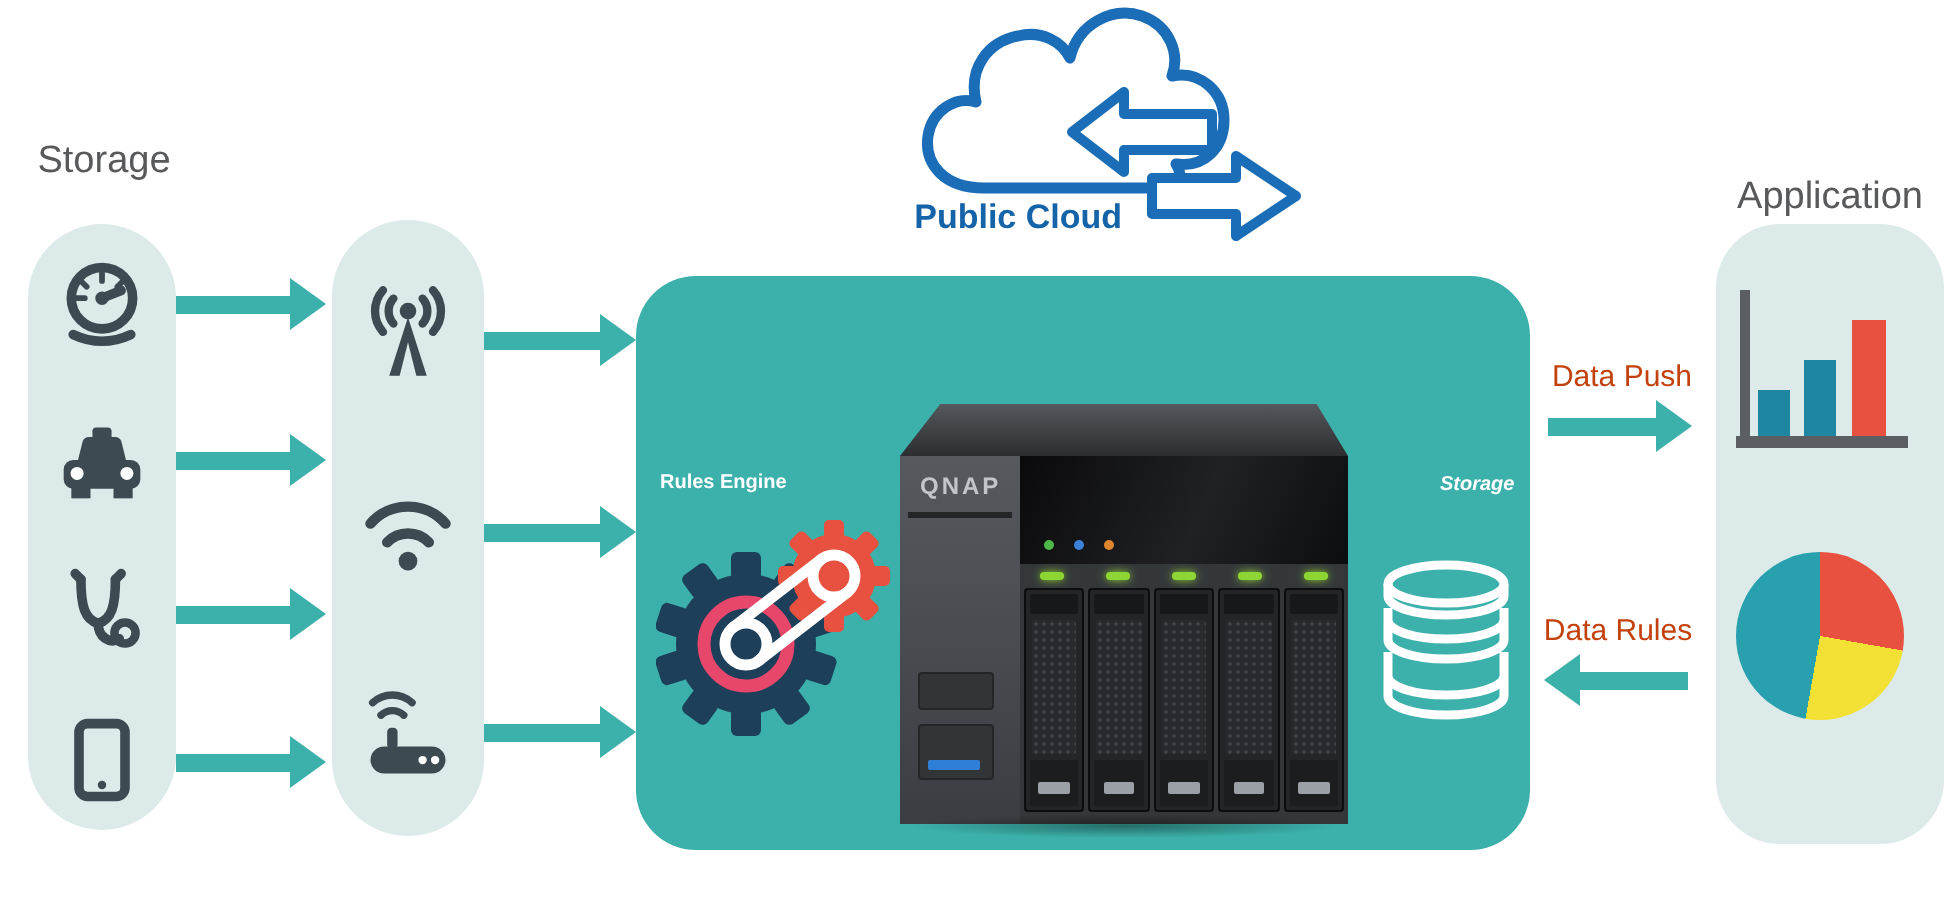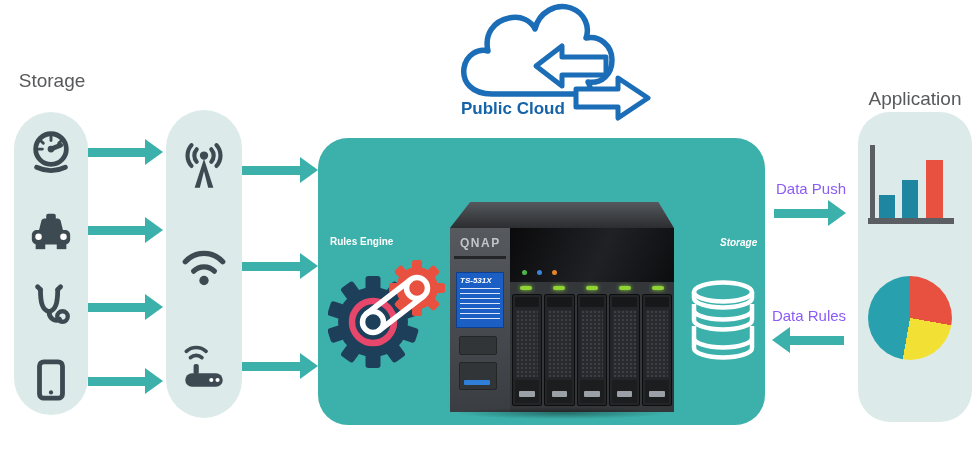--- a/index.html
+++ b/index.html
@@ -17,24 +17,24 @@
   .arrow{position:absolute;display:flex;align-items:center;height:26px;}
   .arrow .shaft{flex:1;height:9px;background:#3cb0aa;}
   .arrow .head-r{width:0;height:0;border-top:13px solid transparent;border-bottom:13px solid transparent;border-left:18px solid #3cb0aa;}
   .arrow .head-l{width:0;height:0;border-top:13px solid transparent;border-bottom:13px solid transparent;border-right:18px solid #3cb0aa;}
 
   
   .hub{position:absolute;left:318px;top:138px;width:447px;height:287px;background:#3cb0aa;border-radius:30px;}
   .hub-label{position:absolute;color:#ffffff;font-weight:bold;font-size:10px;}
 
   
-  .flow-label{position:absolute;color:#8b5cf6;font-size:15px;text-align:center;}
-
-  
-  .cloud-text{position:absolute;left:461px;top:99px;width:112px;text-align:left;
+  .flow-label{position:absolute;color:#c2410c;font-size:15px;text-align:center;}
+
+  
+  .cloud-text{position:absolute;left:449px;top:99px;width:112px;text-align:right;
               color:#1563a8;font-weight:bold;font-size:17px;}
 
   
   .nas-top{position:absolute;left:450px;top:202px;width:224px;height:26px;
            background:linear-gradient(#55585c,#2b2d30);
            clip-path:polygon(9% 0,93% 0,100% 100%,0 100%);}
   .nas-body{position:absolute;left:450px;top:228px;width:224px;height:184px;background:#3f4246;}
   .nas-left{position:absolute;left:0;top:0;width:76px;height:100%;
             background:linear-gradient(#56595d,#3a3d41);}
   .qnap-logo{position:absolute;left:10px;top:8px;color:#c3c6c9;font-weight:bold;
@@ -266,24 +266,20 @@
       <circle cx="45" cy="70" r="10.5" stroke-width="5.5"></circle>
       <circle cx="89" cy="36" r="10.5" stroke-width="5.5"></circle>
     </g>
   </svg>
 
   <div class="nas-top"></div>
   <div class="nas-body">
     <div class="nas-left">
       <div class="qnap-logo">QNAP</div>
       <div class="nas-groove"></div>
-      <div class="sticker">
-        <div class="sticker-model">TS-531X</div>
-        <div class="sticker-lines"></div>
-      </div>
       <div class="nas-btn1"></div>
       <div class="nas-btn2">
         <div class="usb-slot"></div>
       </div>
     </div>
     <div class="nas-right">
       <div class="gloss">
         <div class="mini-led" style="left:12px;top:42px;background:#4db848;"></div>
         <div class="mini-led" style="left:27px;top:42px;background:#3b82d8;"></div>
         <div class="mini-led" style="left:42px;top:42px;background:#e1862f;"></div>

